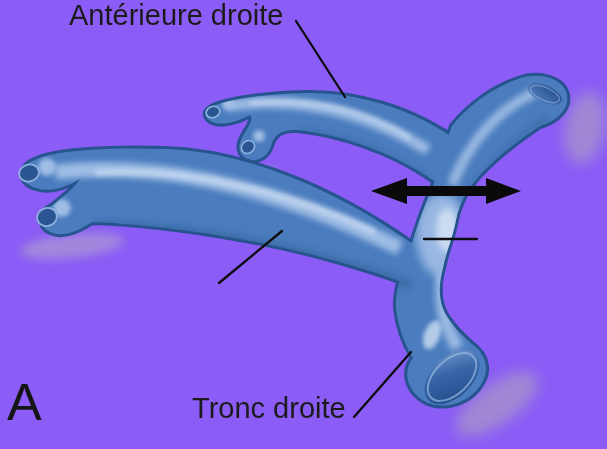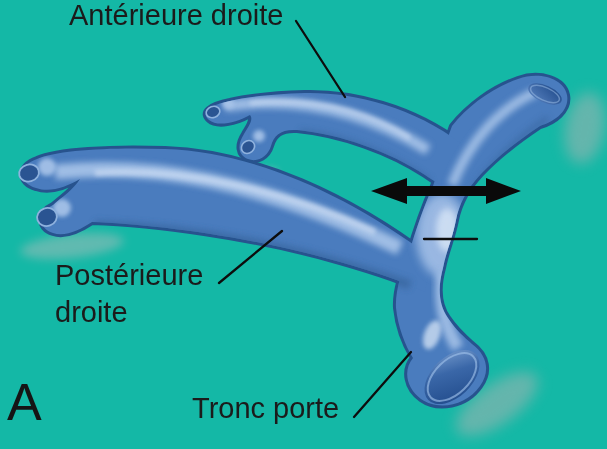--- a/index.html
+++ b/index.html
@@ -1,17 +1,17 @@
 <!DOCTYPE html>
 <html><head>
 <meta charset="utf-8">
 <style>
   html,body{margin:0;padding:0;background:#fff;}
   .stage{
-    position:relative;width:607px;height:449px;background:#14b8a6;
+    position:relative;width:607px;height:449px;background:#8b5cf6;
     overflow:hidden;font-family:"Liberation Sans",sans-serif;
   }
   .stage svg{position:absolute;left:0;top:0;}
   .lbl{
     position:absolute;color:#1b1b1b;font-size:29px;line-height:37px;
     white-space:pre-line;letter-spacing:0;
   }
   .lbl-anterior{left:69px;top:-3px;}
   .lbl-posterior{left:55px;top:257px;line-height:37px;}
   .lbl-branch{left:481px;top:218px;line-height:39px;}
@@ -107,21 +107,19 @@
       <polygon points="371,191 407,178 407,186 486,186 486,178 521,191 486,204 486,196 407,196 407,204" fill="#0a0a0a"></polygon>
       <line x1="296" y1="21" x2="345" y2="97" stroke="#0d0d0d" stroke-width="2.3" stroke-linecap="round"></line>
       <line x1="219" y1="283" x2="282" y2="231" stroke="#0d0d0d" stroke-width="2.3" stroke-linecap="round"></line>
       <line x1="424" y1="239" x2="477" y2="239" stroke="#0d0d0d" stroke-width="2.3" stroke-linecap="round"></line>
       <line x1="354" y1="417" x2="411" y2="352" stroke="#0d0d0d" stroke-width="2.3" stroke-linecap="round"></line>
     </g>
   </svg>
 
   <div class="lbl lbl-anterior">Antérieure droite</div>
 
-  <div class="lbl lbl-posterior">Postérieure
-droite</div>
 
 
-  <div class="lbl lbl-trunk">Tronc porte</div>
+  <div class="lbl lbl-trunk">Tronc droite</div>
 
   <div class="panel-letter">A</div>
 
 </div>
 
 </body></html>

